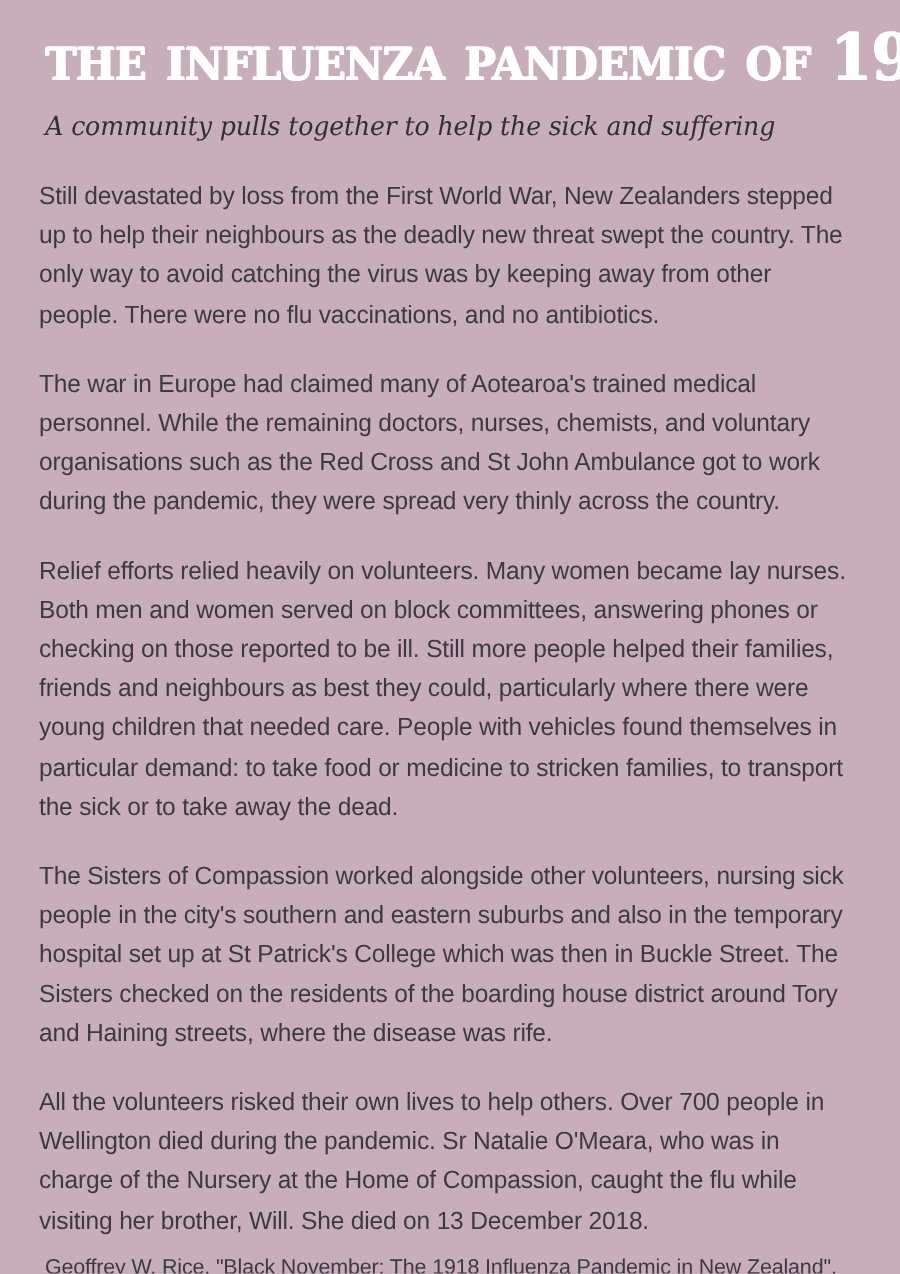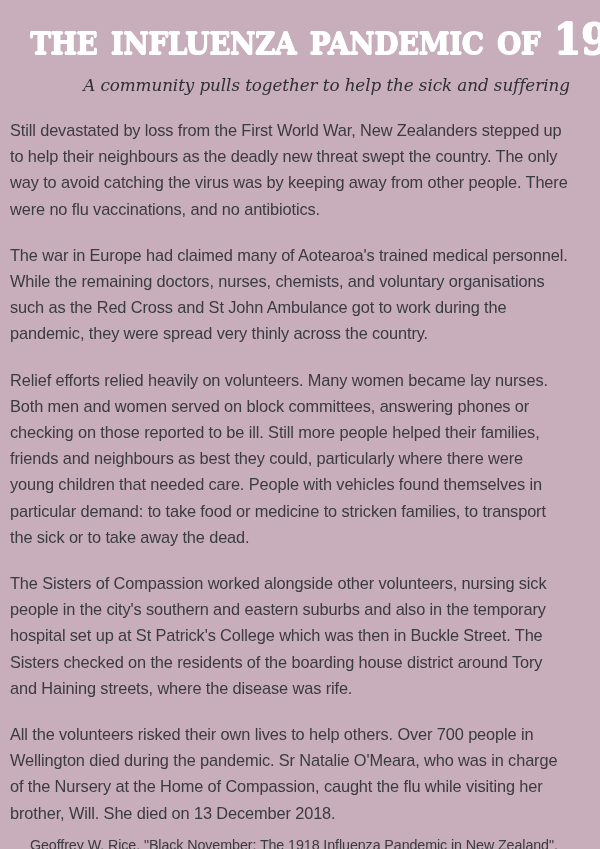--- a/index.html
+++ b/index.html
@@ -44,40 +44,40 @@
     white-space: nowrap;
     text-shadow:
        0.6px 0 0 #ffffff,
       -0.6px 0 0 #ffffff,
        0 0.6px 0 #ffffff,
        0 -0.6px 0 #ffffff;
   }
 
   
   .subtitle-wrap {
-    text-align: right;
+    text-align: left;
     padding: 14px 20px 0 20px;
   }
 
   .poster-subtitle {
     margin: 0;
     color: #2f2f38;
     font-family: "DejaVu Serif", serif;
     font-style: italic;
     font-size: 17.5px;
     line-height: 1.2;
     letter-spacing: -0.1px;
     transform: scaleX(0.96);
     transform-origin: center center;
     display: inline-block;
   }
 
   
   .body-wrap {
-    padding: 22px 22px 0 10px;
+    padding: 22px 22px 0 26px;
   }
 
   .para {
     margin: 0 0 20px 0;
     color: #3a3a42;
     font-size: 16.6px;
     line-height: 26.2px;
     letter-spacing: -0.12px;
     transform: scaleX(0.985);
     transform-origin: left center;

